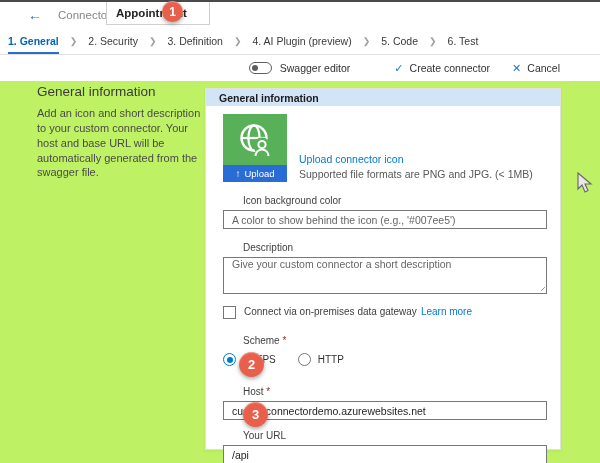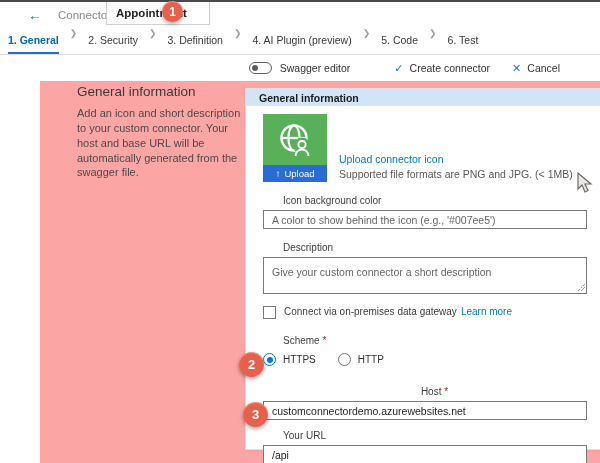--- a/index.html
+++ b/index.html
@@ -17,36 +17,36 @@
   .back-arrow { color:#2b6cd4; font-size:14px; margin-left:28px; cursor:pointer; }
   .connector-name { color:#8a8886; font-size:11.5px; margin-left:16px; }
   .title-box {
     position:absolute; left:106px; top:0; width:104px; height:23px;
     border:1px solid #d2d0ce; border-top:none; display:flex; align-items:center;
     background:#fff;
   }
   .title-text { font-weight:bold; color:#252423; font-size:11.5px; margin-left:9px; }
 
   
-  .steps-row { height:27px; display:flex; border-bottom:1px solid #e1dfdd; padding-left:8px; background:#fff; }
+  .steps-row { height:27px; display:flex; align-items:center; border-bottom:1px solid #e1dfdd; padding-left:8px; background:#fff; }
   .step { font-size:10.5px; color:#3b3a39; padding:6px 0 5px; border-bottom:2px solid transparent; cursor:pointer; }
   .step.active { color:#0067b8; font-weight:bold; border-bottom-color:#2b6cd4; }
   .step-sep { color:#a19f9d; font-size:9px; margin:0 11px; }
 
   
   .toolbar { height:26px; display:flex; align-items:center; justify-content:flex-end; padding-right:40px; background:#fff; }
   .toggle-wrap { display:flex; align-items:flex-end; margin-right:22px; cursor:pointer; }
   .toggle-pill { width:23px; height:12px; border:1px solid #605e5c; border-radius:7px; position:relative; background:#fff; }
   .toggle-knob { position:absolute; left:2px; top:2px; width:6px; height:6px; border-radius:50%; background:#605e5c; }
   .toggle-label { font-size:10.5px; color:#323130; margin-left:8px; }
   .tb-btn { display:flex; align-items:center; font-size:10.5px; color:#323130; margin-left:22px; cursor:pointer; }
   .tb-ico { color:#2b6cd4; font-size:11px; margin-right:6px; }
 
   
-  .content { position:absolute; top:81px; left:0; right:0; bottom:0; background:#fca5a5;margin-left:40px; }
+  .content { position:absolute; top:81px; left:0; right:0; bottom:0; background:#bef264; }
 
   .left-panel { position:absolute; left:37px; top:3px; width:165px; }
   .left-heading { font-size:13.5px; color:#3b3a39; font-weight:normal; }
   .left-desc { margin-top:7px; font-size:11px; line-height:1.35; color:#4a4a4a; }
 
   .card {
     position:absolute; left:205px; top:7px; width:356px; height:362px;
     background:#fff; border:1px solid #e3e1df; box-shadow:0 1px 3px rgba(0,0,0,0.06);
   }
   .card-header {
@@ -68,21 +68,21 @@
   .upload-hint { color:#595959; font-size:10.5px; margin-top:3px; }
 
   .field-label { font-size:10px; color:#404040; margin-top:13px;padding-left:20px; }
   .req { color:#a4262c; }
   .txt-input {
     width:324px; height:19px; border:1px solid #7a7876; background:#fff;
     font-family:"Liberation Sans",sans-serif; font-size:10.5px; color:#252423;
     padding:0 8px; margin-top:4px; display:block; outline:none;
   }
   .txt-input::placeholder { color:#666; }
-  textarea.txt-input { height:37px; padding-top:8px; resize:none; position:relative; }
+  textarea.txt-input { height:37px; padding-top:0; resize:none; position:relative; }
   .ta-wrap { position:relative; width:324px; }
   .ta-handle {
     position:absolute; right:2px; bottom:3px; width:7px; height:7px; pointer-events:none;
     background:linear-gradient(135deg, transparent 50%, #999 50%, #999 57%, transparent 57%, transparent 71%, #999 71%, #999 78%, transparent 78%);
   }
 
   .checkbox-row { display:flex; align-items:flex-start; margin-top:12px; }
   .checkbox { width:13px; height:13px; border:1px solid #767676; background:#fff; cursor:pointer; }
   .checkbox-label { font-size:10px; color:#404040; margin-left:8px; }
   .inline-link { color:#0078d4; font-size:10px; margin-left:4px; cursor:pointer; }
@@ -204,21 +204,21 @@
         <span>Scheme</span>
         <span class="req">*</span>
       </div>
       <div class="radio-row">
         <span class="radio sel"></span>
         <span class="radio-label">HTTPS</span>
         <span class="radio"></span>
         <span class="radio-label">HTTP</span>
       </div>
 
-      <div class="field-label" style="margin-top:20px;text-align:center;">
+      <div class="field-label" style="margin-top:20px;">
         <span>Host</span>
         <span class="req">*</span>
       </div>
       <input class="txt-input" type="text" value="customconnectordemo.azurewebsites.net" style="">
 
       <div class="field-label" style="margin-top:10px;">Your URL</div>
       <input class="txt-input" type="text" value="/api" style="">
 
     </div>
   </div>

